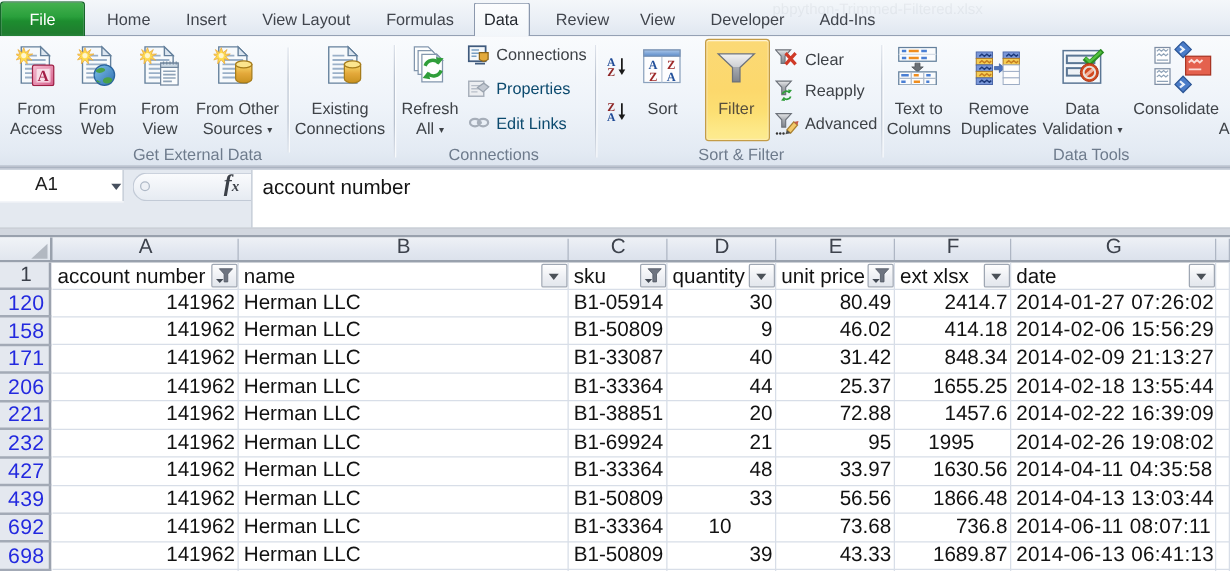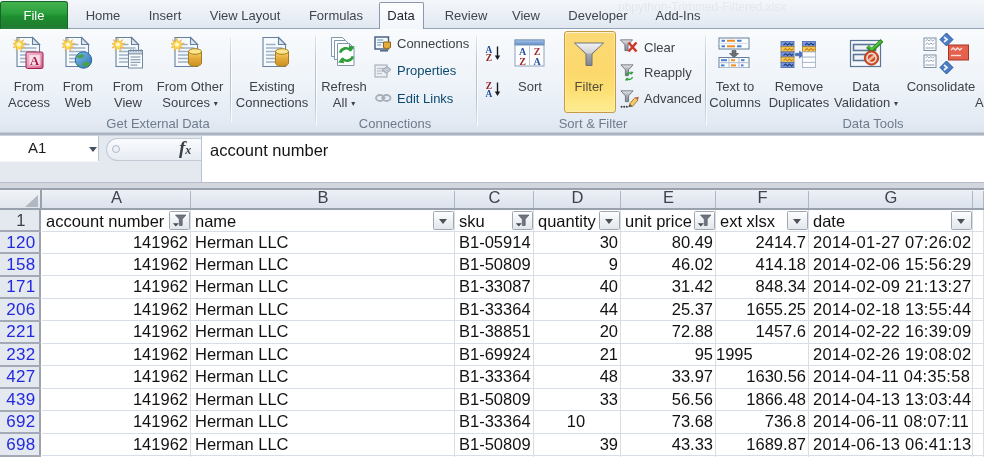--- a/index.html
+++ b/index.html
@@ -509,21 +509,21 @@
 <div class="cell" style="left:459px;top:322.3px;width:74px">B1-38851</div>
 <div class="cell" style="left:534px;top:322.3px;width:84px;text-align:right">20</div>
 <div class="cell" style="left:621px;top:322.3px;width:92px;text-align:right">72.88</div>
 <div class="cell" style="left:716px;top:322.3px;width:90px;text-align:right">1457.6</div>
 <div class="cell" style="left:813px;top:322.3px;width:159px;letter-spacing:.27px">2014-02-22 16:39:09</div>
 <div class="cell" style="left:42px;top:344.75px;width:146px;text-align:right">141962</div>
 <div class="cell" style="left:195px;top:344.75px;width:259px">Herman LLC</div>
 <div class="cell" style="left:459px;top:344.75px;width:74px">B1-69924</div>
 <div class="cell" style="left:534px;top:344.75px;width:84px;text-align:right">21</div>
 <div class="cell" style="left:621px;top:344.75px;width:92px;text-align:right">95</div>
-<div class="cell" style="left:716px;top:344.75px;width:90px;text-align:left">1995</div>
+<div class="cell" style="left:716px;top:344.75px;width:90px;text-align:center">1995</div>
 <div class="cell" style="left:813px;top:344.75px;width:159px;letter-spacing:.27px">2014-02-26 19:08:02</div>
 <div class="cell" style="left:42px;top:367.2px;width:146px;text-align:right">141962</div>
 <div class="cell" style="left:195px;top:367.2px;width:259px">Herman LLC</div>
 <div class="cell" style="left:459px;top:367.2px;width:74px">B1-33364</div>
 <div class="cell" style="left:534px;top:367.2px;width:84px;text-align:right">48</div>
 <div class="cell" style="left:621px;top:367.2px;width:92px;text-align:right">33.97</div>
 <div class="cell" style="left:716px;top:367.2px;width:90px;text-align:right">1630.56</div>
 <div class="cell" style="left:813px;top:367.2px;width:159px;letter-spacing:.27px">2014-04-11 04:35:58</div>
 <div class="cell" style="left:42px;top:389.65px;width:146px;text-align:right">141962</div>
 <div class="cell" style="left:195px;top:389.65px;width:259px">Herman LLC</div>

